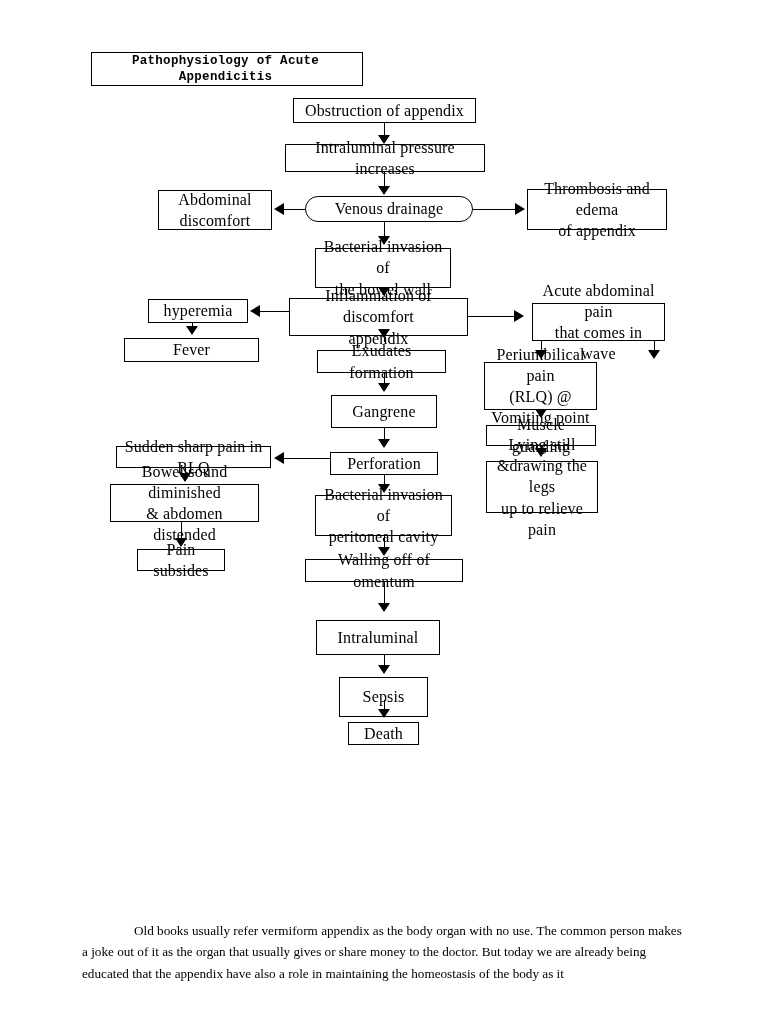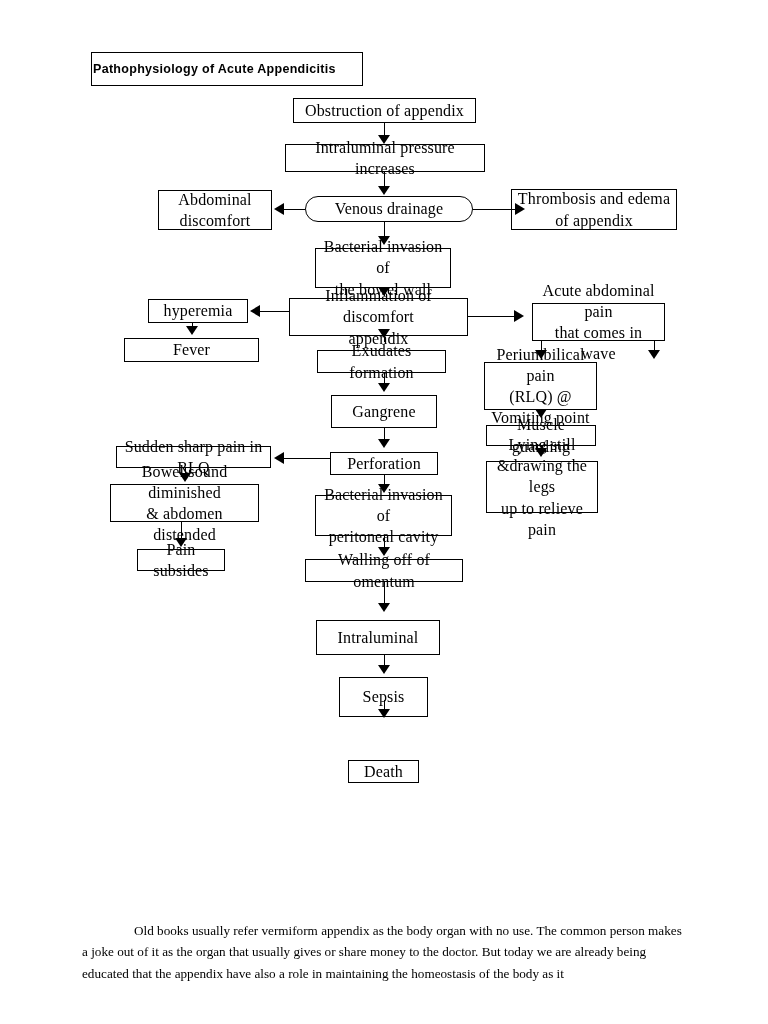--- a/index.html
+++ b/index.html
@@ -29,21 +29,21 @@
     align-items: center;
     justify-content: center;
     text-align: center;
     font-size: 16px;
     line-height: 1.32;
     letter-spacing: 0.15px;
     padding: 2px 4px;
     white-space: pre-line;
   }
   .node.title-box {
-    font-family: Liberation Sans, sans-serif;
+    font-family: Liberation Mono, monospace;
     font-weight: bold;
     font-size: 12.5px;
     letter-spacing: 0.3px;
     justify-content: flex-start;
     padding-left: 1px;
     border-width: 1px;
   }
   
   .vline {
     position: absolute;
@@ -100,21 +100,21 @@
 
   <div class="node" style="left:293px; top:98px; width:183px; height:25px;">Obstruction of appendix</div>
 
   <div class="node" style="left:285px; top:144px; width:200px; height:28px;">Intraluminal pressure increases</div>
 
   <div class="node" style="left:305px; top:196px; width:168px; height:26px;border-radius:13px;">Venous drainage</div>
 
   <div class="node" style="left:158px; top:190px; width:114px; height:40px;">Abdominal
 discomfort</div>
 
-  <div class="node" style="left:511px; top:189px; width:166px; height:41px;font-family:Liberation Serif, serif;">Thrombosis and edema
+  <div class="node" style="left:527px; top:189px; width:140px; height:41px;font-family:Liberation Serif, serif;">Thrombosis and edema
 of appendix</div>
 
   <div class="node" style="left:315px; top:248px; width:136px; height:40px;">Bacterial invasion of
 the bowel wall</div>
 
   <div class="node" style="left:289px; top:298px; width:179px; height:38px;">Inflammation of discomfort
 appendix</div>
 
   <div class="node" style="left:148px; top:299px; width:100px; height:24px;">hyperemia</div>
 
@@ -149,21 +149,21 @@
 peritoneal cavity</div>
 
   <div class="node" style="left:137px; top:549px; width:88px; height:22px;">Pain subsides</div>
 
   <div class="node" style="left:305px; top:559px; width:158px; height:23px;">Walling off of omentum</div>
 
   <div class="node" style="left:316px; top:620px; width:124px; height:35px;">Intraluminal</div>
 
   <div class="node" style="left:339px; top:677px; width:89px; height:40px;">Sepsis</div>
 
-  <div class="node" style="left:348px; top:722px; width:71px; height:23px;margin-top:38px;">Death</div>
+  <div class="node" style="left:348px; top:722px; width:71px; height:23px;">Death</div>
 
   <div class="vline" style="left:384px; top:123px; height:14px;"></div>
   <div class="arrow-down" style="left:378px; top:135px;"></div>
 
   <div class="vline" style="left:384px; top:172px; height:14px;"></div>
   <div class="arrow-down" style="left:378px; top:186px;"></div>
 
   <div class="hline" style="left:284px; top:209px; width:21px;"></div>
   <div class="arrow-left" style="left:274px; top:203px;"></div>
 

